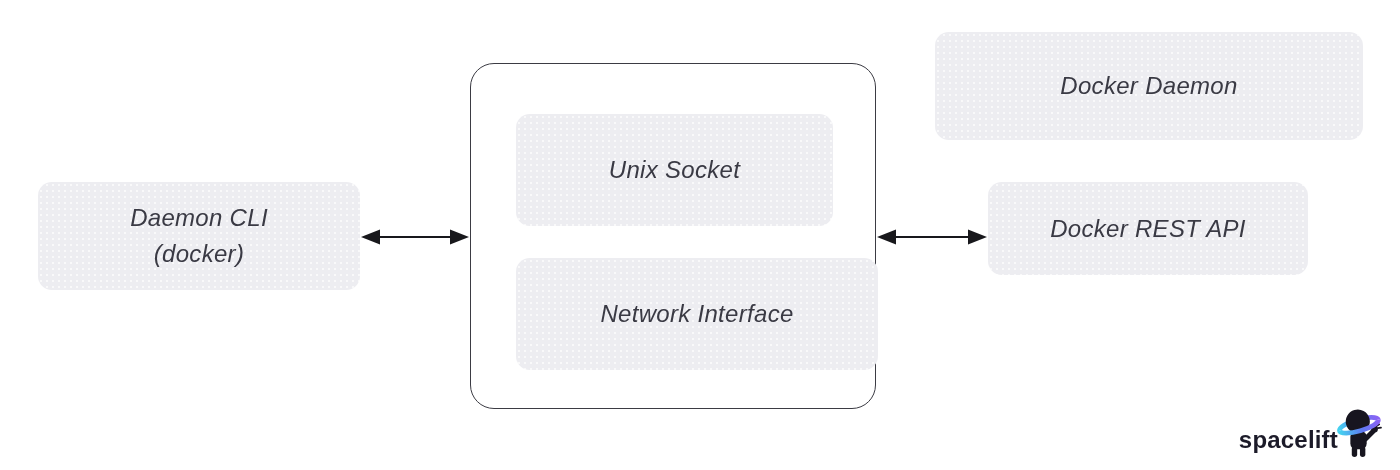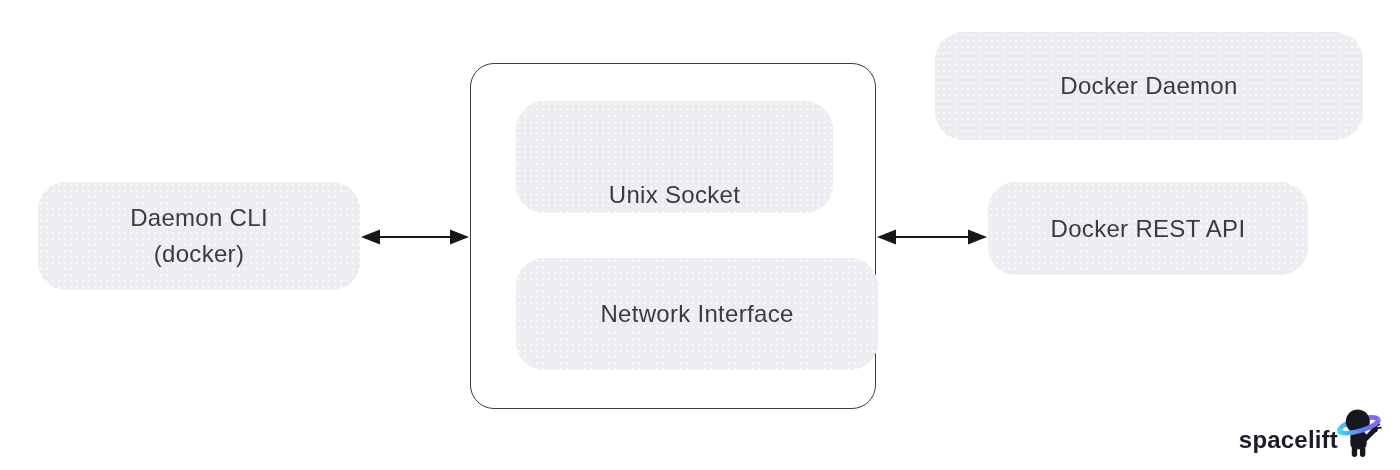--- a/index.html
+++ b/index.html
@@ -14,41 +14,42 @@
     position: relative;
     width: 1400px;
     height: 470px;
     background: #ffffff;
   }
   .node {
     position: absolute;
     background-color: #ededf1;
     background-image: radial-gradient(rgba(255,255,255,0.65) 1px, rgba(255,255,255,0) 1px);
     background-size: 6px 6px;
-    border-radius: 28px;
+    border-radius: 14px;
     display: flex;
     flex-direction: column;
     align-items: center;
     justify-content: center;
     color: #3a3a44;
     font-size: 24px;
     font-weight: 400;
     letter-spacing: 0.3px;
     line-height: 36px;
     text-align: center;
+    font-style: italic;
   }
   .node-docker-cli      { left: 38px;  top: 182px; width: 322px; height: 108px; }
   .container-box {
     position: absolute;
     left: 470px; top: 63px; width: 406px; height: 346px;
     background: #ffffff;
     border: 1.6px solid #3b3b43;
     border-radius: 24px;
   }
-  .node-unix-socket       { left: 45px;  top: 37px;  width: 317px; height: 112px; justify-content: flex-end; }
+  .node-unix-socket       { left: 45px;  top: 50px;  width: 317px; height: 112px; }
   .node-network-interface { left: 45px;  top: 194px; width: 362px; height: 112px; }
   .node-docker-daemon   { left: 935px; top: 32px;  width: 428px; height: 108px; }
   .node-docker-rest-api { left: 988px; top: 182px; width: 320px; height: 93px; }
   .arrows {
     position: absolute;
     left: 0; top: 0;
     width: 1400px; height: 470px;
     pointer-events: none;
   }
   .footer {

